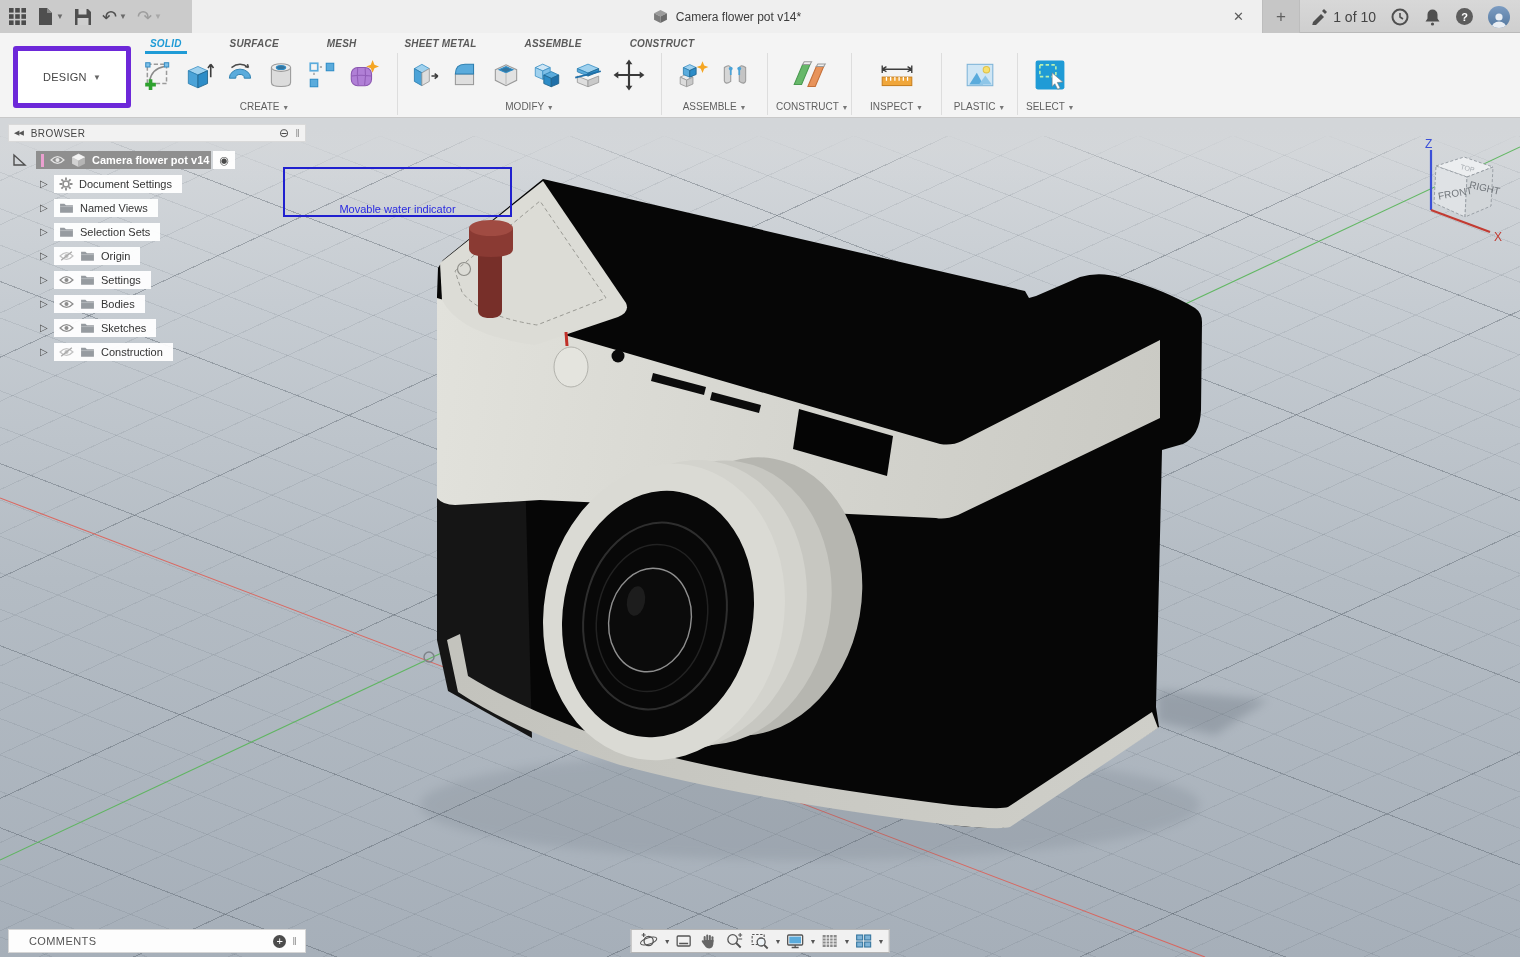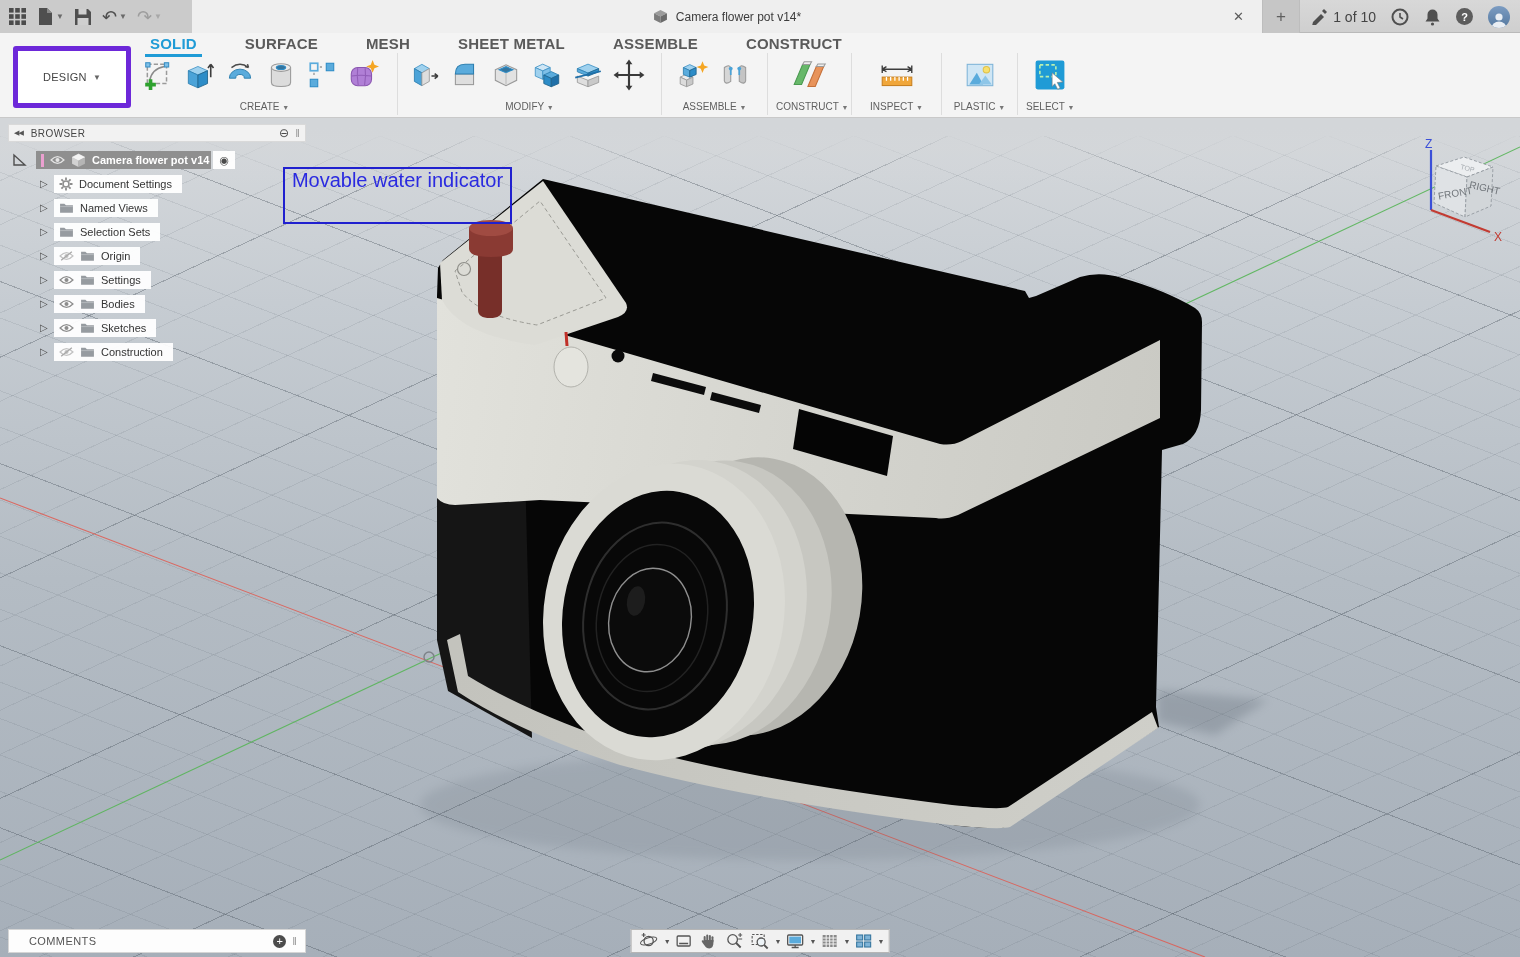--- a/index.html
+++ b/index.html
@@ -28,21 +28,21 @@
                display:flex;align-items:center;justify-content:center;cursor:pointer;}
   .avatar{width:22px;height:22px;border-radius:50%;background:linear-gradient(#7c9cc2,#54789f);overflow:hidden;cursor:pointer;
           display:flex;align-items:flex-end;justify-content:center;}
   
   .toolbar{position:absolute;left:0;top:33px;width:1520px;height:85px;background:#f4f4f4;
            border-bottom:1px solid #c9c9c9;box-sizing:border-box;}
   .design-btn{position:absolute;left:13px;top:13px;width:108px;height:52px;background:#fff;border:5px solid #6d28d9;
               border-radius:3px;display:flex;align-items:center;justify-content:center;gap:6px;
               font-size:11px;color:#444;letter-spacing:.3px;cursor:pointer;}
   .ribbon-tabs{position:absolute;left:148px;top:1px;height:19px;display:flex;gap:44px;align-items:center;}
-  .rtab{font-size:15px;font-weight:bold;color:#5a5a5a;letter-spacing:.2px;cursor:pointer;position:relative;padding:2px 2px 3px;}
+  .rtab{font-size:10px;font-weight:bold;color:#5a5a5a;letter-spacing:.2px;cursor:pointer;position:relative;padding:2px 2px 3px;font-style:italic;}
   .rtab.active{color:#1f9bd6;}
   .rtab.active::after{content:"";position:absolute;left:-3px;right:-3px;bottom:-2px;height:3px;background:#1f9bd6;}
   .ribbon{position:absolute;left:132px;top:20px;display:flex;align-items:stretch;height:62px;}
   .rgroup{display:flex;flex-direction:column;justify-content:space-between;border-right:1px solid #ddd;
           padding:0 8px;box-sizing:border-box;}
   .ricons{display:flex;align-items:center;gap:5px;height:44px;}
   .tbtn{width:36px;height:38px;display:flex;align-items:center;justify-content:center;border-radius:2px;cursor:pointer;}
   .grp-label{font-size:10px;color:#5f5f5f;text-align:center;padding-bottom:3px;cursor:pointer;white-space:nowrap;}
   .grp-label .caret{font-size:7px;color:#777;}
   
@@ -51,23 +51,23 @@
   .gridlayer{position:absolute;left:0;top:18px;right:0;bottom:0;
      background-image:
        repeating-linear-gradient(201deg, rgba(60,70,80,0.25) 0 1px, transparent 1px 170px),
        repeating-linear-gradient(155deg, rgba(60,70,80,0.25) 0 1px, transparent 1px 200px),
        repeating-linear-gradient(201deg, rgba(80,90,100,0.12) 0 1px, transparent 1px 34px),
        repeating-linear-gradient(155deg, rgba(80,90,100,0.12) 0 1px, transparent 1px 40px);}
   .fade-top{position:absolute;left:0;top:0;right:0;height:64px;
             background:linear-gradient(180deg,#d3d6d9 15%,rgba(211,214,217,0));}
   .scene{position:absolute;left:0;top:0;width:1520px;height:839px;}
   
-  .annotation{position:absolute;left:283px;top:49px;width:229px;height:57px;border:2px solid #2020cf;
-              box-sizing:border-box;display:flex;align-items:flex-start;justify-content:center;
-              font-size:20px;color:#2a2ae0;cursor:pointer;background:transparent;}
+  .annotation{position:absolute;left:283px;top:49px;width:229px;height:50px;border:2px solid #2020cf;
+              box-sizing:border-box;display:flex;align-items:flex-end;justify-content:center;
+              font-size:11px;color:#2a2ae0;cursor:pointer;background:transparent;}
   
   .viewcube{position:absolute;left:1400px;top:18px;width:115px;height:110px;cursor:pointer;}
   
   .browser{position:absolute;left:8px;top:6px;width:298px;}
   .br-header{height:18px;background:rgba(243,243,243,.97);border:1px solid #d9d9d9;box-sizing:border-box;
              display:flex;align-items:center;font-size:10px;color:#454545;letter-spacing:.4px;padding:0 5px;}
   .br-collapse{font-size:7px;color:#555;margin-right:8px;cursor:pointer;letter-spacing:-1px;}
   .br-min{margin-left:auto;font-size:12px;color:#4a4a4a;cursor:pointer;line-height:10px;}
   .br-grip{font-size:10px;color:#8a8a8a;margin-left:6px;cursor:pointer;}
   .br-rows{margin-top:9px;display:flex;flex-direction:column;gap:6px;}

